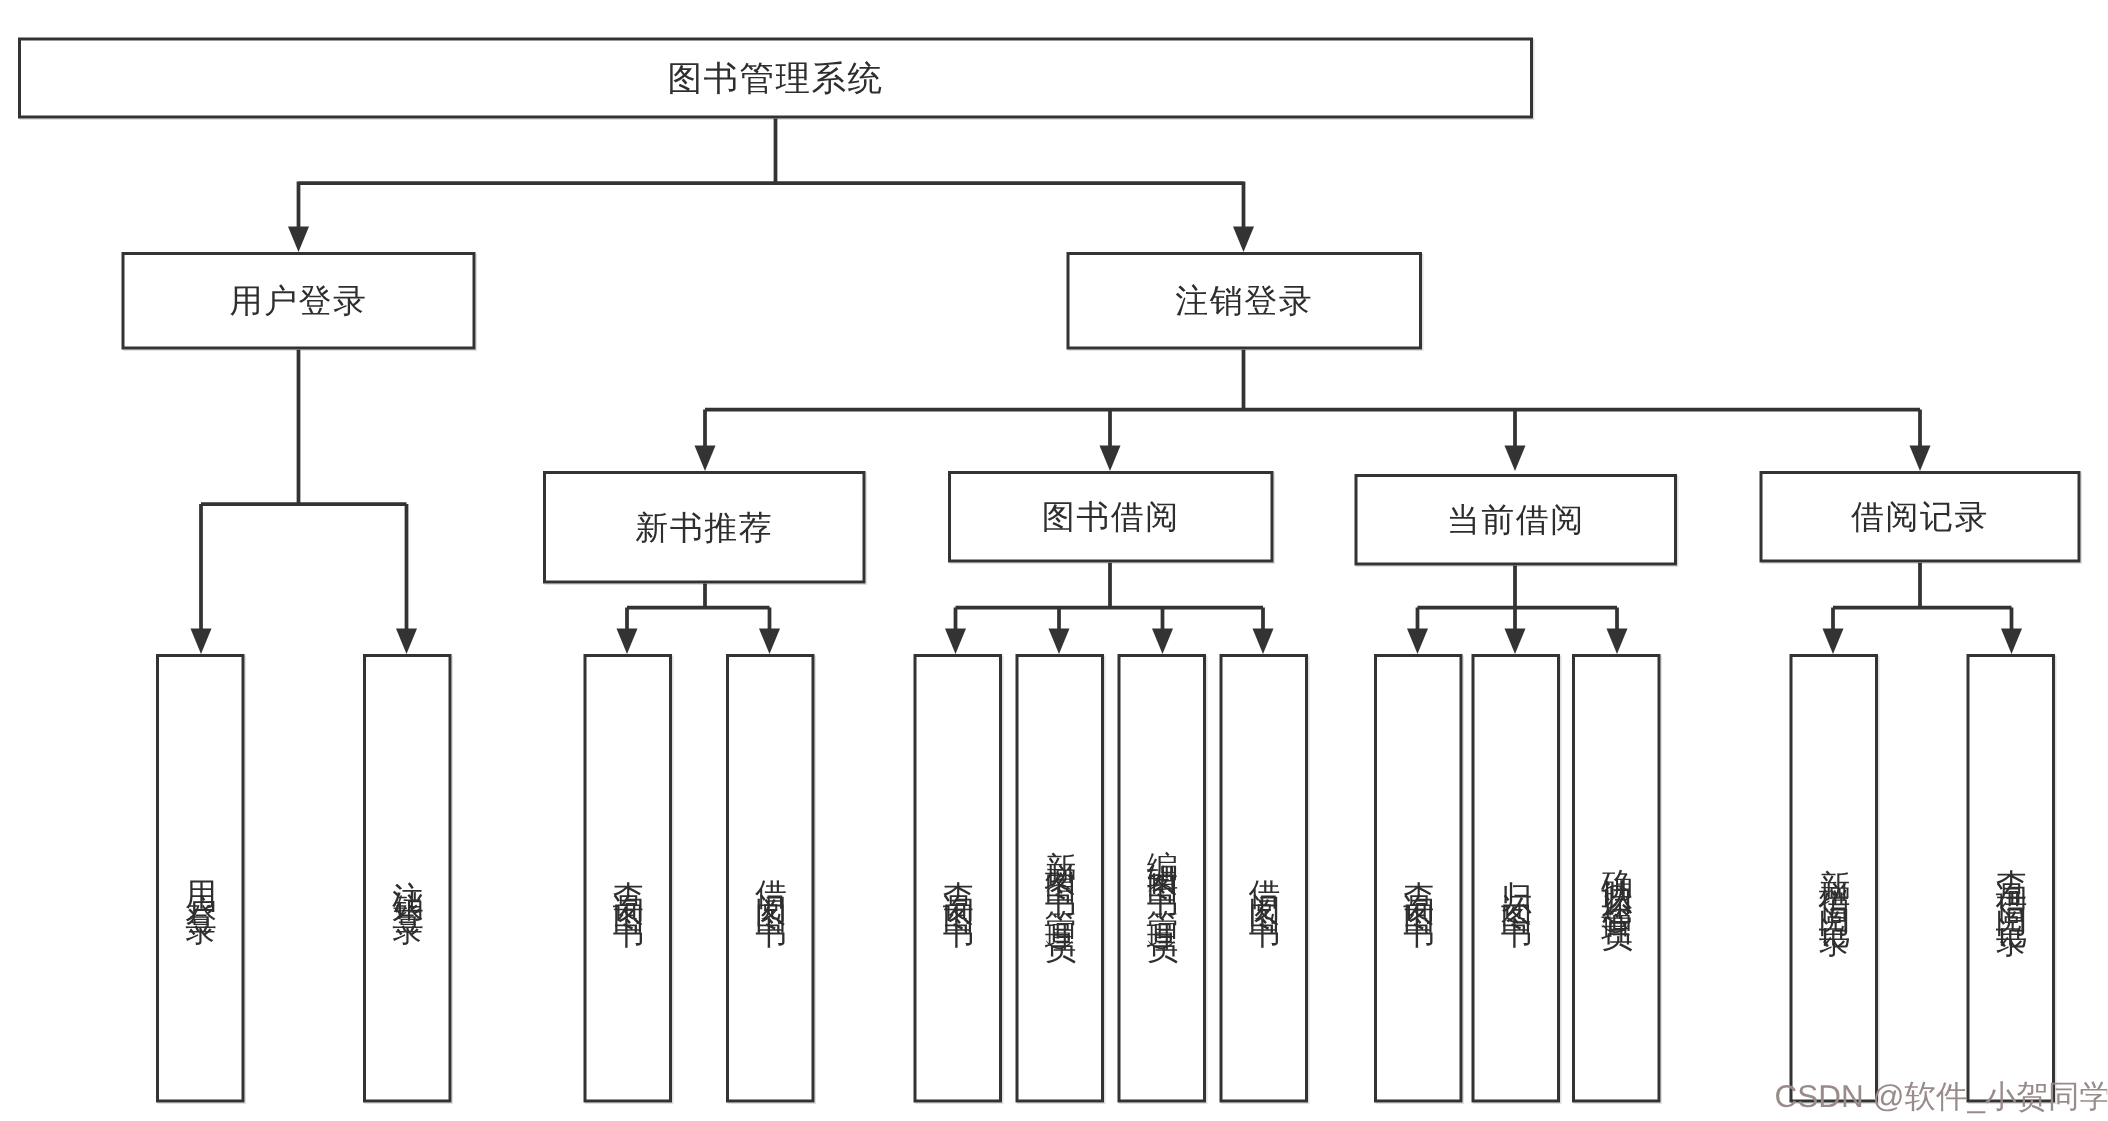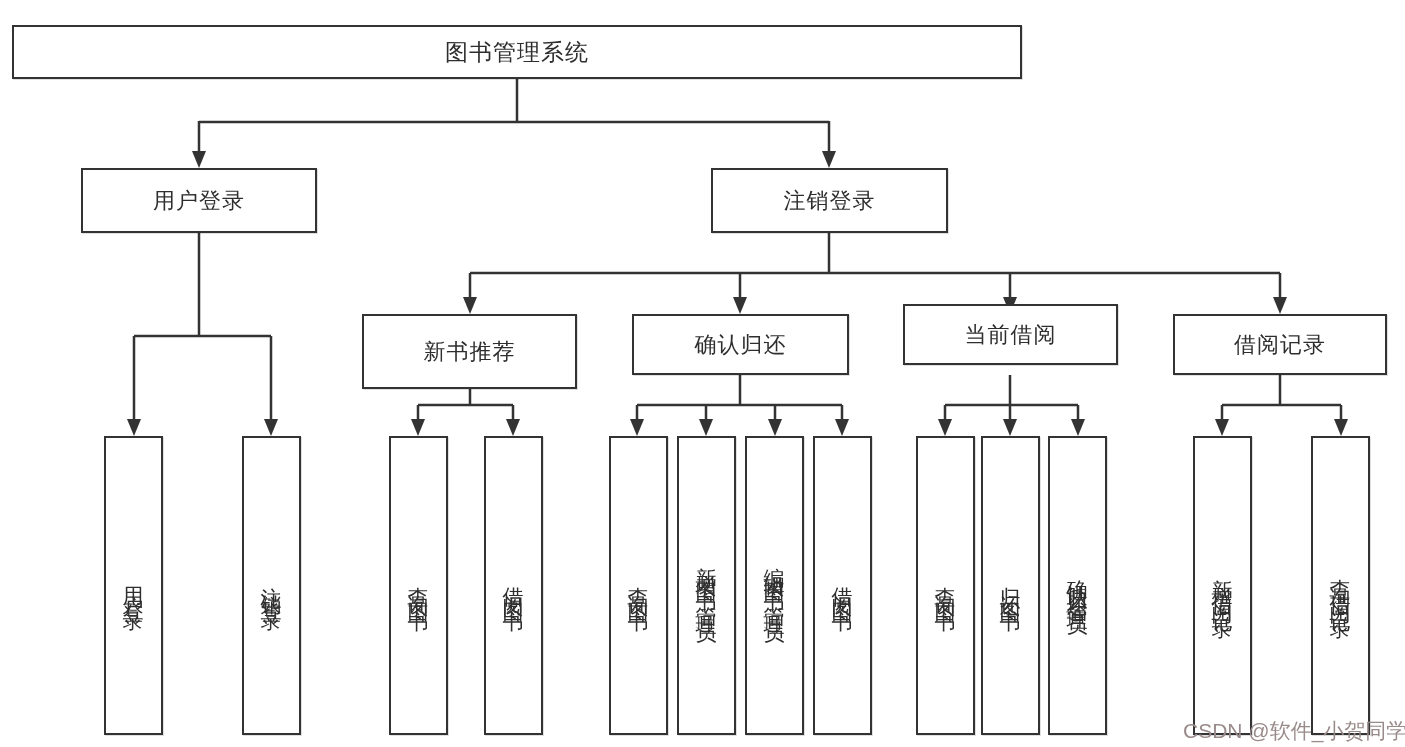--- a/index.html
+++ b/index.html
@@ -117,23 +117,23 @@
     <span class="hlabel">用户登录</span>
   </div>
   <div class="box" style="left:711px; top:168px; width:237px; height:65px;">
     <span class="hlabel">注销登录</span>
   </div>
 
   <div class="box" style="left:362px; top:314px; width:215px; height:75px;">
     <span class="hlabel">新书推荐</span>
   </div>
   <div class="box" style="left:632px; top:314px; width:217px; height:61px;">
-    <span class="hlabel">确认归还</span>
+    <span class="hlabel">图书借阅</span>
   </div>
-  <div class="box" style="left:903px; top:304px; width:215px; height:61px;">
+  <div class="box" style="left:903px; top:316px; width:215px; height:61px;">
     <span class="hlabel">当前借阅</span>
   </div>
   <div class="box" style="left:1173px; top:314px; width:214px; height:61px;">
     <span class="hlabel">借阅记录</span>
   </div>
 
   <div class="box leaf" style="left:104px;">
     <span class="vtext">用户登录</span>
   </div>
   <div class="box leaf" style="left:242px;">

